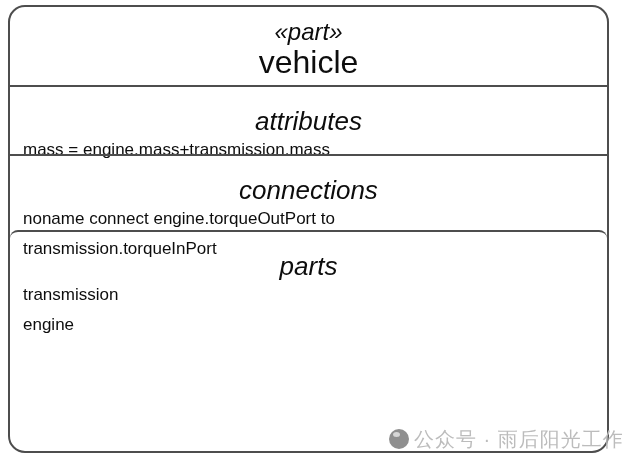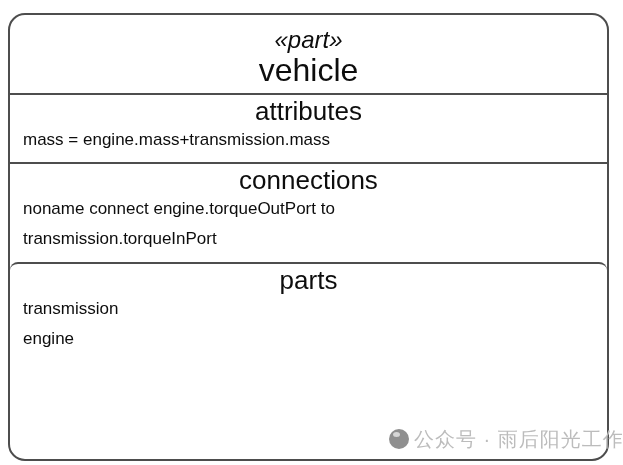--- a/index.html
+++ b/index.html
@@ -8,52 +8,53 @@
     --c-bg:#ffffff;
     --c-watermark:#bcbcbc;
     --c-wm-icon:#8f8f8f;
   }
   *{margin:0;padding:0;box-sizing:border-box;}
   html,body{width:623px;height:465px;background:var(--c-bg);overflow:hidden;}
   body{font-family:"Liberation Sans", sans-serif;color:var(--c-text);position:relative;}
 
   .uml-box{
     position:absolute;
-    left:8px; top:13px;
+    left:8px; top:5px;
     width:601px; height:448px;
     border:2px solid var(--c-border);
     border-radius:17px;
     background:transparent;
     display:flex;
     flex-direction:column;
   }
   .compartment{width:100%;}
   .compartment + .compartment{border-top:2px solid var(--c-border);}
 
   .comp-header{height:78px;padding-top:11px;text-align:center;}
   .comp-attributes{height:69px;}
-  .comp-connections{height:100px;}
+  .comp-connections{height:76px;}
   .comp-parts{height:102px;border-radius:8px;}
   .comp-perform{flex:1;}
 
   .stereotype{
     font-style:italic;
     font-size:24px;
     line-height:28px;
   }
   .block-name{
     font-size:32px;
     line-height:32px;
   }
   .comp-label{
     display:block;
     text-align:center;
+    font-style:italic;
     font-size:26px;
     line-height:28px;
-    padding-top:2px;
+    padding-top:20px;
   }
   .comp-line{
     display:block;
     text-align:left;
     font-size:17px;
     line-height:30px;
     padding-left:13px;
     white-space:nowrap;
   }
 

